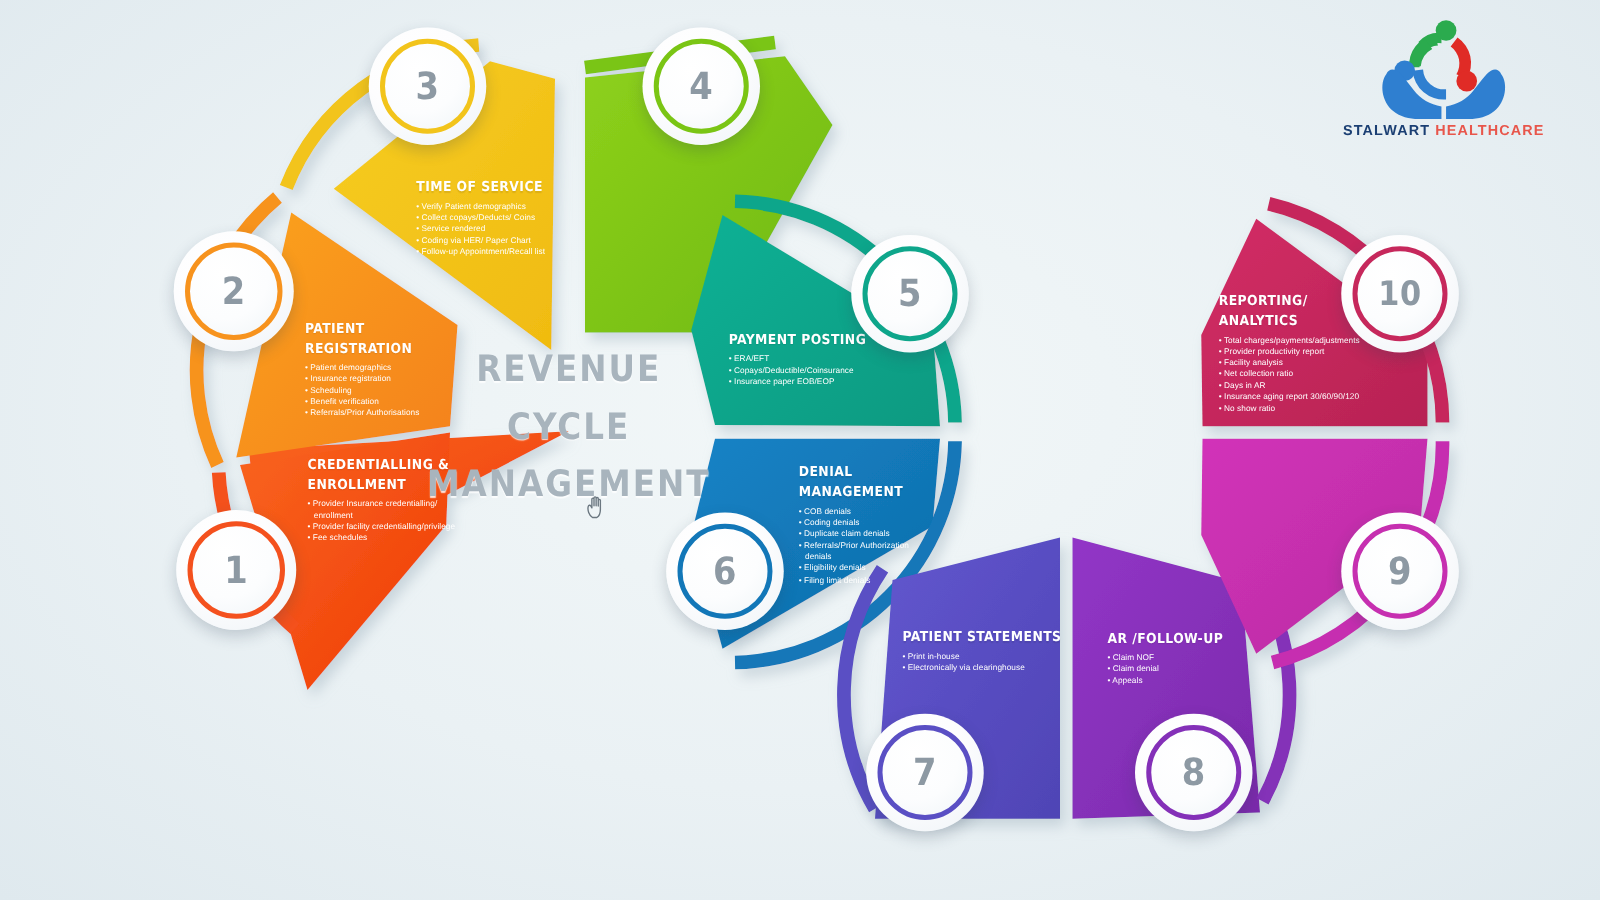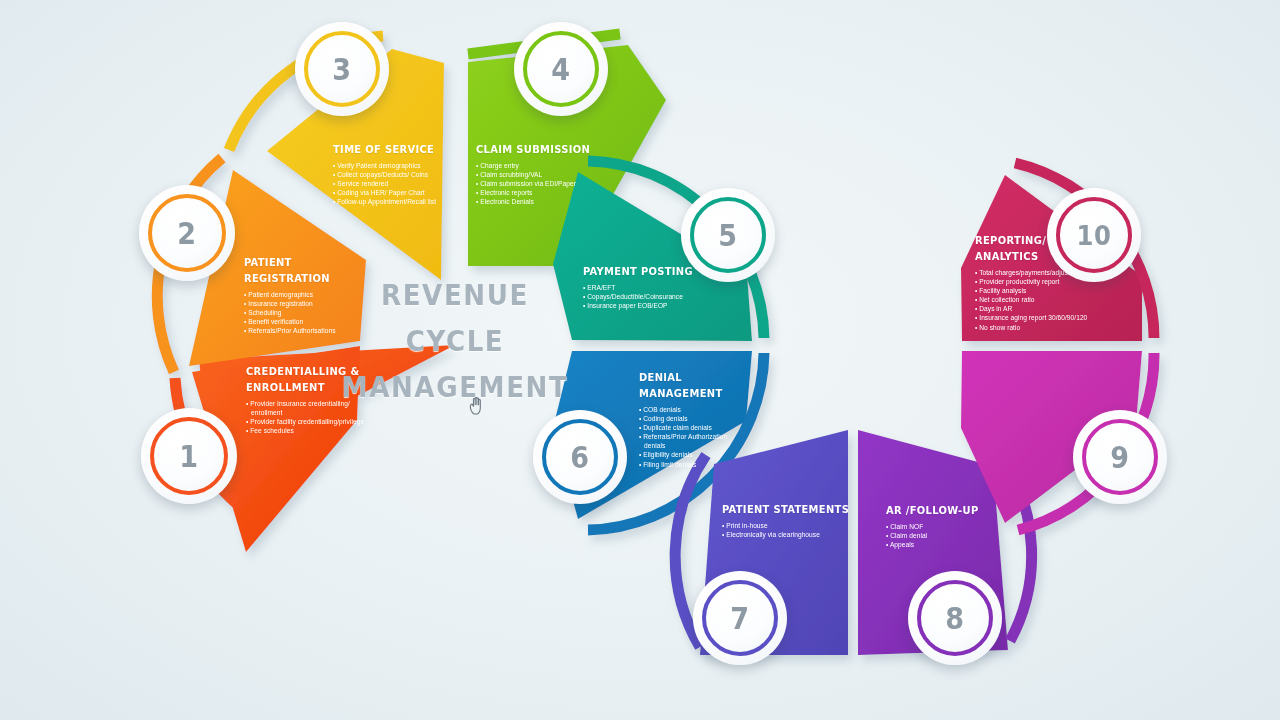--- a/index.html
+++ b/index.html
@@ -233,32 +233,20 @@
     </div>
     <ul class="seg-list">
       <li>Verify Patient demographics</li>
       <li>Collect copays/Deducts/ Coins</li>
       <li>Service rendered</li>
       <li>Coding via HER/ Paper Chart</li>
       <li>Follow-up Appointment/Recall list</li>
     </ul>
   </div>
 
-  <div class="seg-text" style="left:476px; top:142px; width:140px;">
-    <div class="seg-title">
-      <div>CLAIM SUBMISSION</div>
-    </div>
-    <ul class="seg-list">
-      <li>Charge entry</li>
-      <li>Claim scrubbing/VAL</li>
-      <li>Claim submission via EDI/Paper</li>
-      <li>Electronic reports</li>
-      <li>Electronic Denials</li>
-    </ul>
-  </div>
 
   <div class="seg-text" style="left:583px; top:264px; width:140px;">
     <div class="seg-title">
       <div>PAYMENT POSTING</div>
     </div>
     <ul class="seg-list">
       <li>ERA/EFT</li>
       <li>Copays/Deductible/Coinsurance</li>
       <li>Insurance paper EOB/EOP</li>
     </ul>
@@ -347,23 +335,45 @@
     <div class="num">7</div>
   </div>
   <div class="badge" id="b8" style="left:908px; top:571px; width:94px; height:94px;">
     <div class="ring" style="inset:9px; border-width:4px; border-color:#8430b8;"></div>
     <div class="num">8</div>
   </div>
   <div class="badge" id="b9" style="left:1073px; top:410px; width:94px; height:94px;">
     <div class="ring" style="inset:9px; border-width:4px; border-color:#c62fb0;"></div>
     <div class="num">9</div>
   </div>
-  <div class="badge" id="b10" style="left:1047px; top:188px; width:94px; height:94px;">
+  <div class="badge" id="b10" style="left:1073px; top:188px; width:94px; height:94px;">
     <div class="ring" style="inset:9px; border-width:4px; border-color:#c6285c;"></div>
     <div class="num" style="font-size:27px;">10</div>
   </div>
 
+  <div id="logo">
+    <svg id="logo-mark" viewBox="0 0 120 100">
+
+      <path d="M30 52 A26 26 0 0 1 52 24 L55 33 A17 17 0 0 0 39 52 Z" fill="#2bab4e"></path>
+      <path d="M38 30 A24 24 0 0 1 58 22 L58 31 A15 15 0 0 0 44 37 Z" fill="#2bab4e"></path>
+      <circle cx="62" cy="20" r="9" fill="#2bab4e"></circle>
+      <path d="M30 50 A28 28 0 0 1 44 28 L50 36 A19 19 0 0 0 40 51 Z" fill="#2bab4e"></path>
+
+      <path d="M72 26 A27 27 0 0 1 80 62 L71 58 A18 18 0 0 0 66 34 Z" fill="#e02b26"></path>
+      <circle cx="80" cy="64" r="9" fill="#e02b26"></circle>
+
+      <path d="M33 55 A27 27 0 0 0 62 80 L62 71 A18 18 0 0 1 42 54 Z" fill="#2f7fd0"></path>
+      <circle cx="26" cy="55" r="9" fill="#2f7fd0"></circle>
+
+      <path d="M10 58 C4 66 6 82 16 90 C22 95 30 97 38 97 L58 97 L58 86 C48 84 40 80 34 72 C29 66 24 58 19 55 C15 53 12 54 10 58 Z" fill="#2f7fd0"></path>
+      <path d="M110 58 C116 66 114 82 104 90 C98 95 90 97 82 97 L62 97 L62 86 C72 84 80 80 86 72 C91 66 96 58 101 55 C105 53 108 54 110 58 Z" fill="#2f7fd0"></path>
+    </svg>
+    <div id="logo-text">
+      <span class="w1">STALWART</span>
+      <span class="w2">HEALTHCARE</span>
+    </div>
+  </div>
 
   <svg id="cursor" viewBox="0 0 18 20">
     <path d="M6 18 C3 16 2 12 2.5 9.5 C2.8 8 4 7.8 4.6 8.8 L5.5 10.3 L5.5 3.2 C5.5 2.2 7.2 2.2 7.2 3.2 L7.2 8.6 L7.2 2.2 C7.2 1.2 8.9 1.2 8.9 2.2 L8.9 8.6 L8.9 2.7 C8.9 1.7 10.6 1.7 10.6 2.7 L10.6 8.8 L10.6 4.2 C10.6 3.3 12.3 3.3 12.3 4.2 L12.3 11.5 C12.3 15 11 17 9.5 18 Z" fill="none" stroke="#6b7780" stroke-width="1.1" stroke-linejoin="round"></path>
   </svg>
 
 </div>
 
 </body></html>

